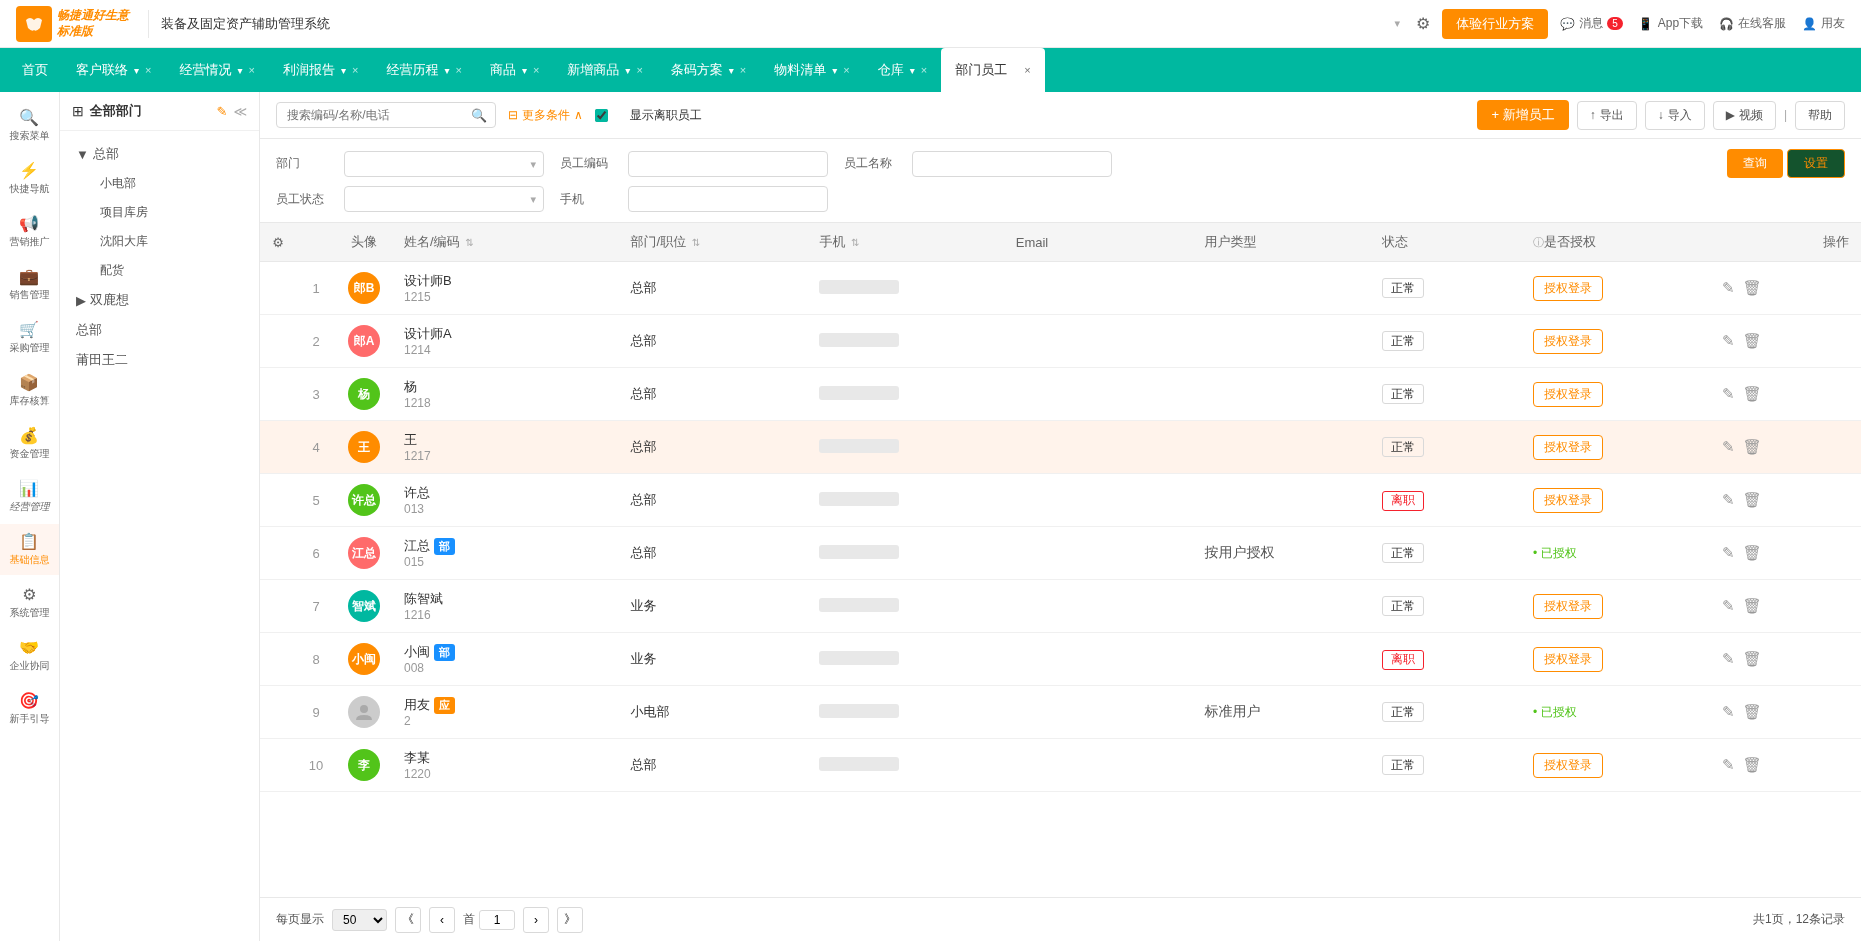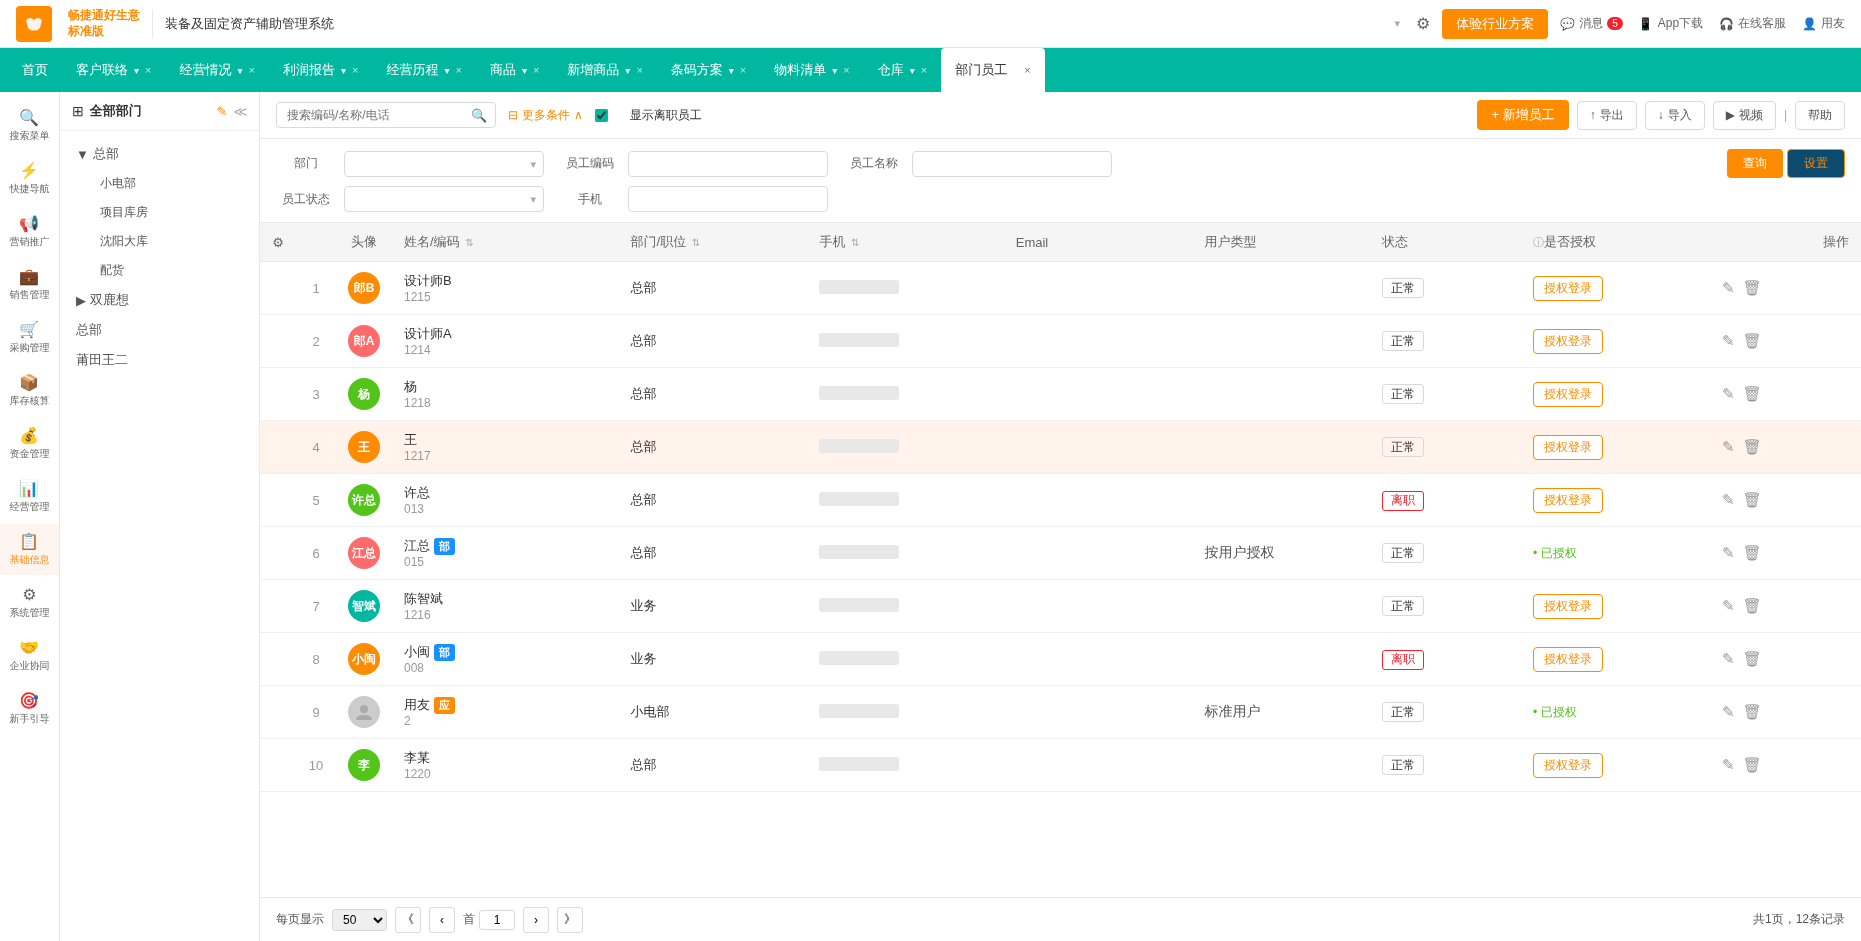--- a/index.html
+++ b/index.html
@@ -1,20 +1,20 @@
 <!DOCTYPE html>
 <html><head>
   <meta charset="utf-8">
   <style>
     * { box-sizing: border-box; margin: 0; padding: 0; }
     body { font-family: 'Microsoft YaHei', Arial, sans-serif; font-size: 13px; background: #f5f5f5; color: #333; }
 
     
     .top-bar { height: 48px; background: #fff; display: flex; align-items: center; padding: 0 16px; border-bottom: 1px solid #e8e8e8; gap: 12px; }
-    .logo-area { display: flex; align-items: center; gap: 16px; min-width: 120px; }
+    .logo-area { display: flex; align-items: center; gap: 5px; min-width: 120px; font-style: italic; }
     .logo-icon { width: 36px; height: 36px; background: #ff8c00; border-radius: 4px; display: flex; align-items: center; justify-content: center; color: #fff; font-size: 10px; font-weight: bold; }
     .logo-text { font-size: 12px; color: #ff8c00; font-weight: bold; line-height: 1.3; }
     .system-title { font-size: 13px; color: #333; flex: 1; }
     .top-bar-actions { display: flex; align-items: center; gap: 16px; margin-left: auto; }
     .top-action { display: flex; align-items: center; gap: 4px; color: #666; font-size: 12px; cursor: pointer; }
     .top-action .badge { background: #f5222d; color: #fff; border-radius: 8px; padding: 1px 5px; font-size: 10px; }
     .try-btn { background: #ff8c00; color: #fff; border: none; border-radius: 4px; padding: 6px 14px; font-size: 13px; cursor: pointer; }
 
     
     .nav-tabs { height: 44px; background: #00b8a0; display: flex; align-items: stretch; padding: 0 8px; gap: 0; overflow-x: auto; }
@@ -52,28 +52,28 @@
     .dept-child .dept-node { font-size: 12px; }
 
     
     .main-content { flex: 1; display: flex; flex-direction: column; overflow: hidden; }
 
     
     .adv-filter { background: #fff; border-bottom: 1px solid #e8e8e8; padding: 10px 16px; }
     .adv-filter-row { display: flex; align-items: center; gap: 16px; margin-bottom: 8px; }
     .adv-filter-row:last-child { margin-bottom: 0; }
     .filter-field { display: flex; align-items: center; gap: 8px; }
-    .filter-label { font-size: 12px; color: #666; white-space: nowrap; width: 60px; text-align: center; }
+    .filter-label { font-size: 12px; color: #666; white-space: nowrap; width: 60px; text-align: left; }
     .filter-input { border: 1px solid #d9d9d9; border-radius: 4px; padding: 5px 10px; font-size: 12px; width: 200px; outline: none; }
     .filter-select { border: 1px solid #d9d9d9; border-radius: 4px; padding: 5px 10px; font-size: 12px; width: 200px; outline: none; background: #fff; appearance: none; cursor: pointer; }
     .filter-select-wrap { position: relative; }
     .filter-select-wrap::after { content: '▾'; position: absolute; right: 8px; top: 50%; transform: translateY(-50%); color: #aaa; pointer-events: none; font-size: 11px; }
     .filter-actions { display: flex; flex-direction: row; gap: 4px; margin-left: auto; }
     .btn-query { background: #ff8c00; color: #fff; border: none; border-radius: 4px; padding: 5px 16px; font-size: 12px; cursor: pointer; }
-    .btn-set { background: #0c4a6e; color: #ff8c00; border: 1px solid #ff8c00; border-radius: 4px; padding: 5px 16px; font-size: 12px; cursor: pointer; }
+    .btn-set { background: #14532d; color: #ff8c00; border: 1px solid #ff8c00; border-radius: 4px; padding: 5px 16px; font-size: 12px; cursor: pointer; }
 
     
     .table-wrap { flex: 1; overflow-y: auto; background: #fff; }
     table { width: 100%; border-collapse: collapse; font-size: 13px; }
     thead tr { background: #f5f5f5; }
     th { padding: 10px 12px; text-align: left; font-weight: normal; color: #666; border-bottom: 1px solid #e8e8e8; white-space: nowrap; }
     td { padding: 10px 12px; border-bottom: 1px solid #f0f0f0; vertical-align: middle; }
     tr.highlighted { background: #fff3eb; }
     .avatar { width: 32px; height: 32px; border-radius: 50%; display: flex; align-items: center; justify-content: center; color: #fff; font-size: 12px; font-weight: bold; flex-shrink: 0; }
     .avatar-gray { background: #ccc; }
@@ -249,21 +249,21 @@
       <div class="icon-sidebar-item">
         <span style="font-size:16px;">📦</span>
         <span style="font-size:10px;text-align:center;">库存核算</span>
       </div>
       <div class="icon-sidebar-item">
         <span style="font-size:16px;">💰</span>
         <span style="font-size:10px;text-align:center;">资金管理</span>
       </div>
       <div class="icon-sidebar-item">
         <span style="font-size:16px;">📊</span>
-        <span style="font-size:10px;text-align:center;">经营管理</span>
+        <span style="font-size:10px;text-align:center;font-style:italic;">经营管理</span>
       </div>
       <div class="icon-sidebar-item active">
         <span style="font-size:16px;">📋</span>
         <span style="font-size:10px;text-align:center;">基础信息</span>
       </div>
       <div class="icon-sidebar-item">
         <span style="font-size:16px;">⚙</span>
         <span style="font-size:10px;text-align:center;">系统管理</span>
       </div>
       <div class="icon-sidebar-item">

